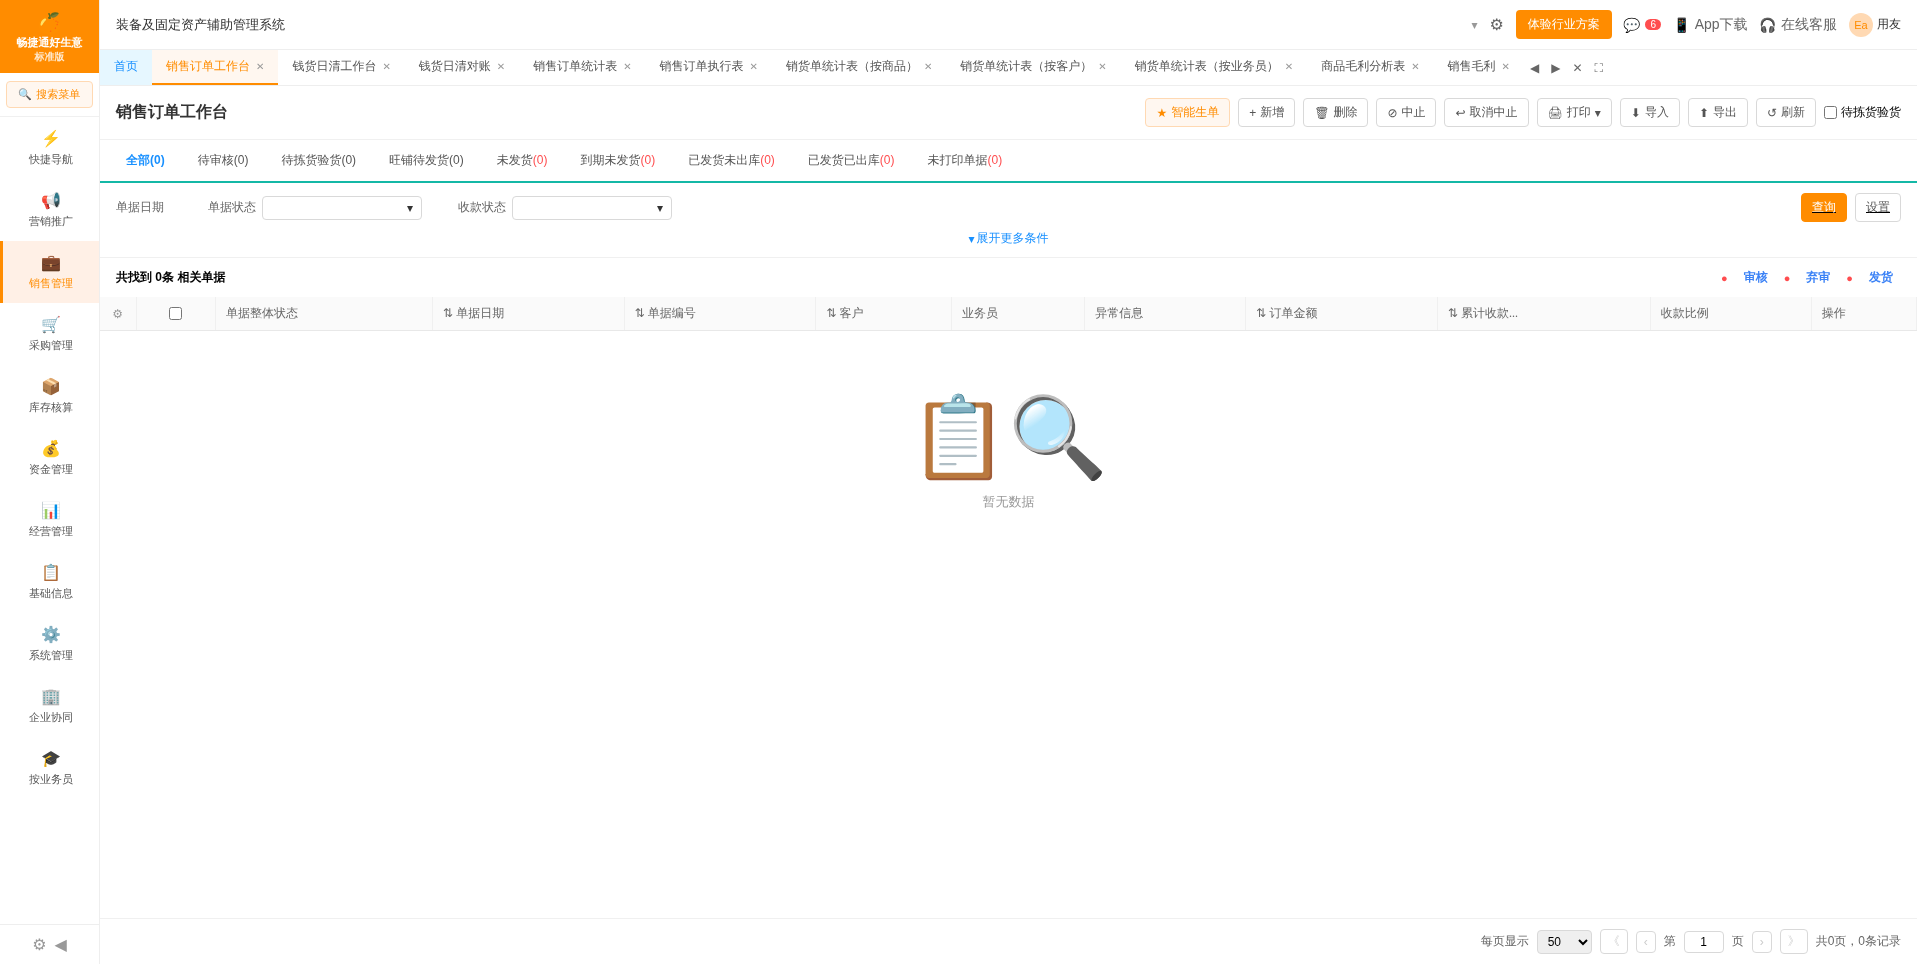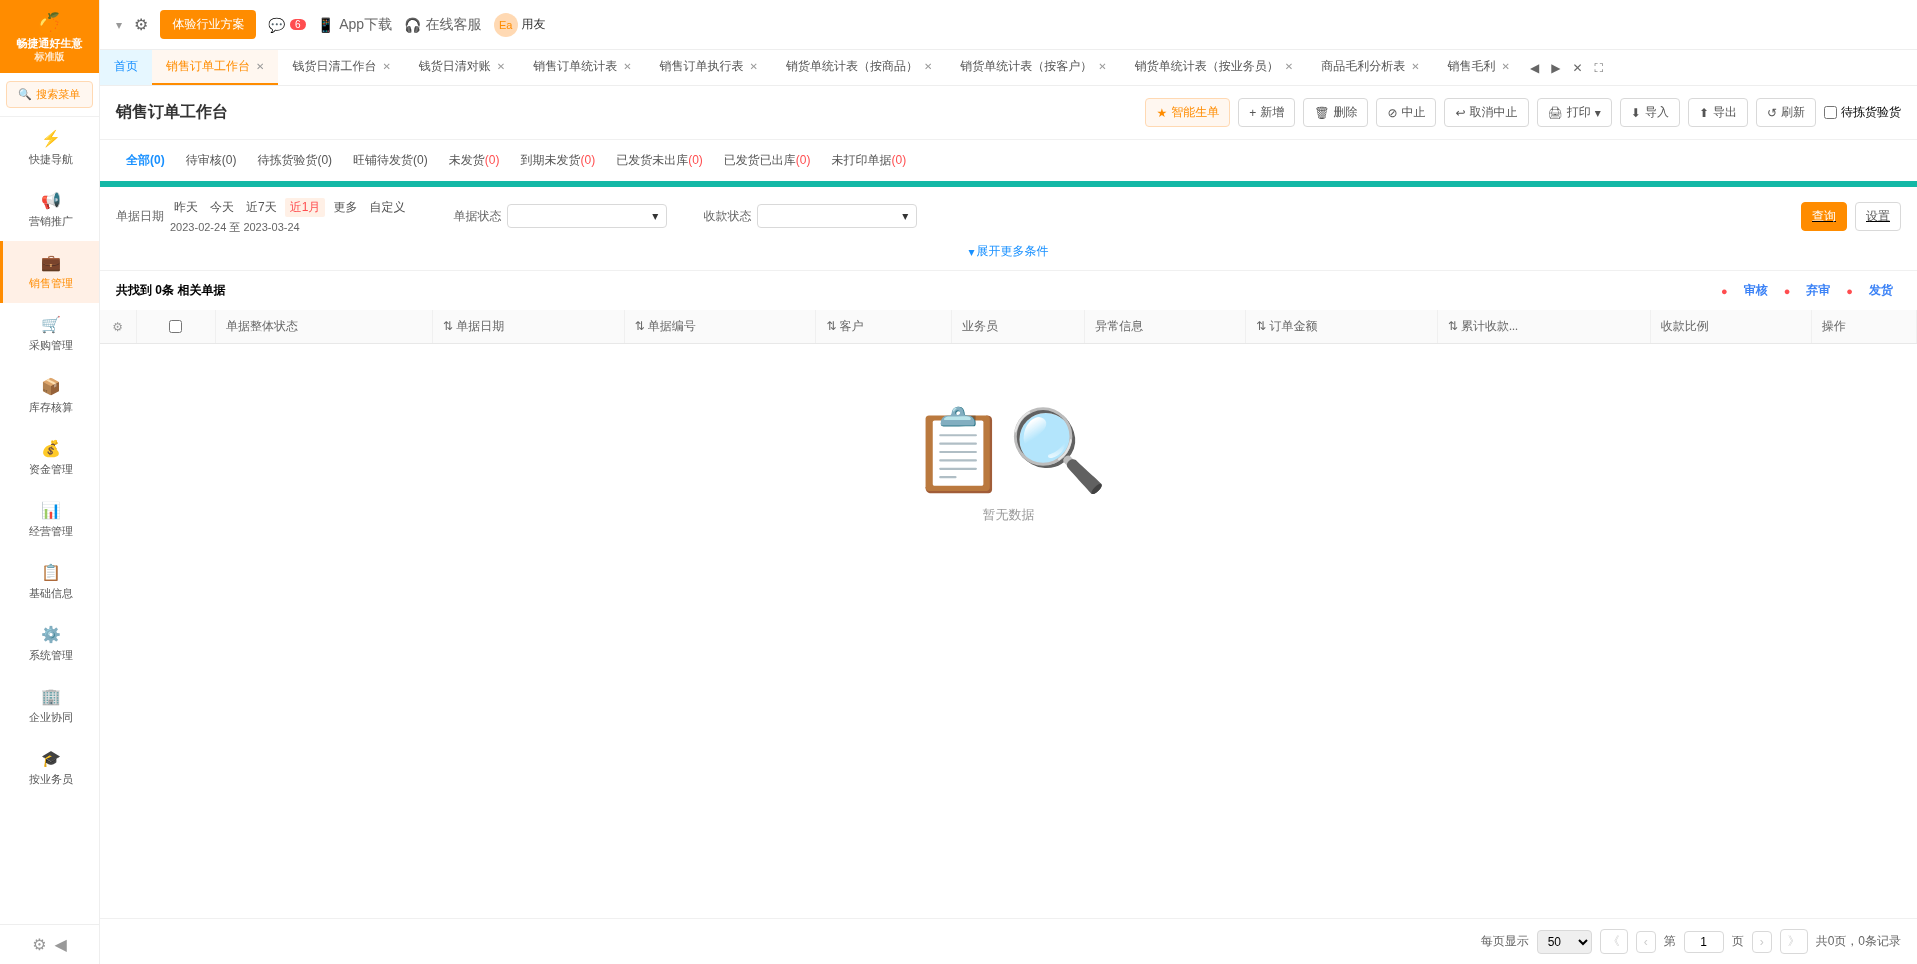--- a/index.html
+++ b/index.html
@@ -45,21 +45,21 @@
 
     
     .content-header { padding: 12px 16px; display: flex; align-items: center; justify-content: space-between; border-bottom: 1px solid #f0f0f0; }
     .content-title { font-size: 16px; font-weight: bold; color: #333; }
     .content-header-actions { display: flex; align-items: center; gap: 8px; }
     .action-btn { padding: 5px 10px; border-radius: 4px; cursor: pointer; font-size: 12px; display: flex; align-items: center; gap: 4px; border: 1px solid #d9d9d9; background: #fff; color: #555; }
     .action-btn-primary { background: #ff8c00; color: #fff; border-color: #ff8c00; }
     .action-btn-orange { background: #fff7f0; color: #ff8c00; border-color: #ffd9b3; }
 
     
-    .filter-tabs { display: flex; align-items: center; padding: 8px 16px; border-bottom: 6px solid #14b8a6; gap: 1px; }
+    .filter-tabs { display: flex; align-items: center; padding: 8px 16px; border-bottom: 2px solid #14b8a6; gap: 13px; }
     .filter-tab { padding: 4px 10px; cursor: pointer; font-size: 12px; color: #555; border-radius: 2px; }
     .filter-tab.active { color: #1890ff; font-weight: bold; }
 
     
     .filter-conditions { padding: 10px 16px; border-bottom: 1px solid #f0f0f0; }
     .filter-row { display: flex; align-items: center; gap: 16px; margin-bottom: 8px; }
     .filter-item { display: flex; align-items: center; gap: 6px; }
     .filter-label { color: #666; font-size: 12px; white-space: nowrap; }
     .filter-date-option { cursor: pointer; color: #555; font-size: 12px; padding: 2px 4px; }
     .filter-date-option.active { color: #ff4d4f; background: #fff0e6; border-radius: 2px; padding: 1px 5px; }
@@ -96,21 +96,21 @@
     .table-wrapper::-webkit-scrollbar { height: 6px; }
     .table-wrapper::-webkit-scrollbar-thumb { background: #ccc; border-radius: 3px; }
   </style>
 </head>
 <body>
 
 <div class="sidebar">
   <div class="sidebar-logo">
     <div>
       <div style="font-size:20px;">🍊</div>
-      <div style="font-size:11px;">畅捷通好生意</div>
+      <div style="font-size:11px;font-family:Liberation Mono, monospace;">畅捷通好生意</div>
       <div style="font-size:10px;opacity:0.8;">标准版</div>
     </div>
   </div>
   <div class="sidebar-search">
     <button class="sidebar-search-btn">
       <span>🔍</span>
       <span>搜索菜单</span>
     </button>
   </div>
   <div class="sidebar-nav-item">
@@ -159,20 +159,21 @@
   </div>
   <div class="sidebar-bottom">
     <span class="sidebar-bottom-btn">⚙</span>
     <span class="sidebar-bottom-btn">◀</span>
   </div>
 </div>
 
 <div class="main">
 
   <div class="topbar">
+    <span class="topbar-title">装备及固定资产辅助管理系统</span>
     <span style="color:#999;">▾</span>
     <span style="color:#666;font-size:16px;cursor:pointer;">⚙</span>
     <button class="topbar-btn-industry">体验行业方案</button>
     <div class="topbar-actions">
       <div class="topbar-icon-btn">
         <span>💬</span>
         <span class="topbar-badge">6</span>
       </div>
       <div class="topbar-icon-btn">
         <span>📱</span>
@@ -316,31 +317,20 @@
         </div>
         <div class="filter-tab">
           <span>未打印单据</span><span style="color:#ff4d4f;">(<span>0</span>)</span>
         </div>
       </div>
 
       <div class="filter-conditions">
         <div class="filter-row">
           <div class="filter-item">
             <span class="filter-label">单据日期</span>
-            <div style="display:flex;flex-direction:column;">
-              <div style="display:flex;gap:4px;align-items:center;">
-                <span class="filter-date-option">昨天</span>
-                <span class="filter-date-option">今天</span>
-                <span class="filter-date-option">近7天</span>
-                <span class="filter-date-option active" style="color:#ff4d4f;background:#fff0e6;border-radius:2px;padding:1px 5px;">近1月</span>
-                <span class="filter-date-option">更多</span>
-                <span class="filter-date-option">自定义</span>
-              </div>
-              <span class="filter-date-range">2023-02-24 至 2023-03-24</span>
-            </div>
           </div>
           <div class="filter-item" style="margin-left:28px;">
             <span class="filter-label">单据状态</span>
             <div class="filter-select" style="min-width:160px;">
               <span></span>
               <span>▾</span>
             </div>
           </div>
           <div class="filter-item" style="margin-left:20px;">
             <span class="filter-label">收款状态</span>

